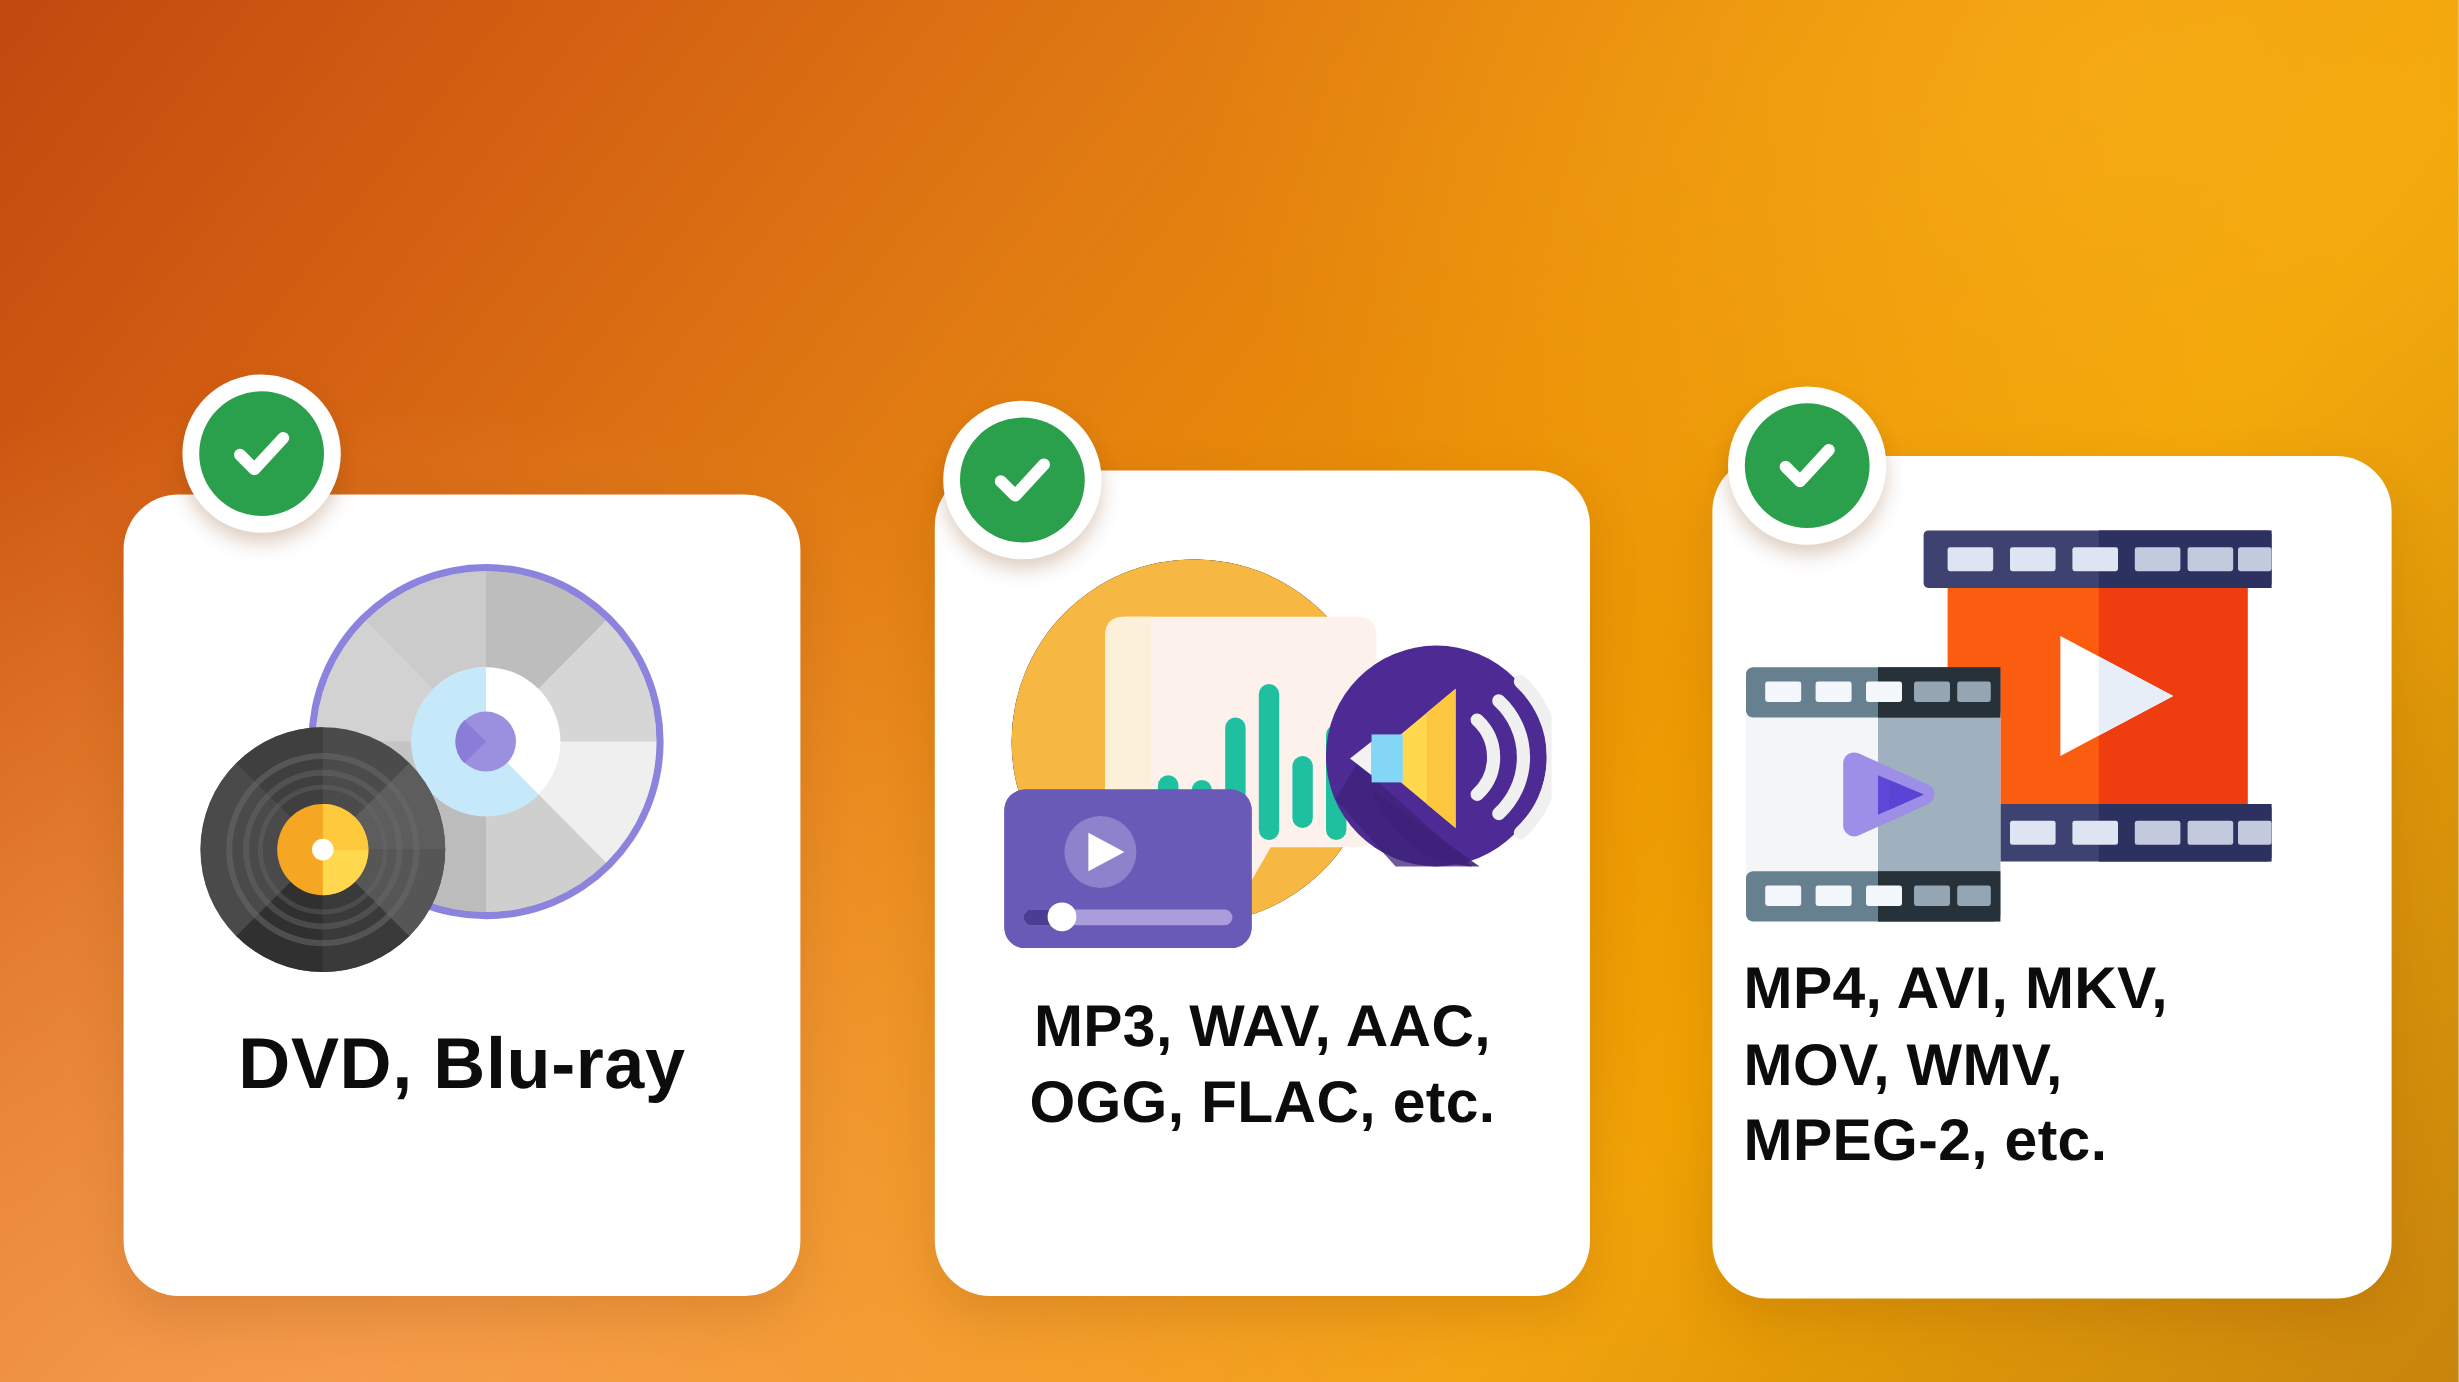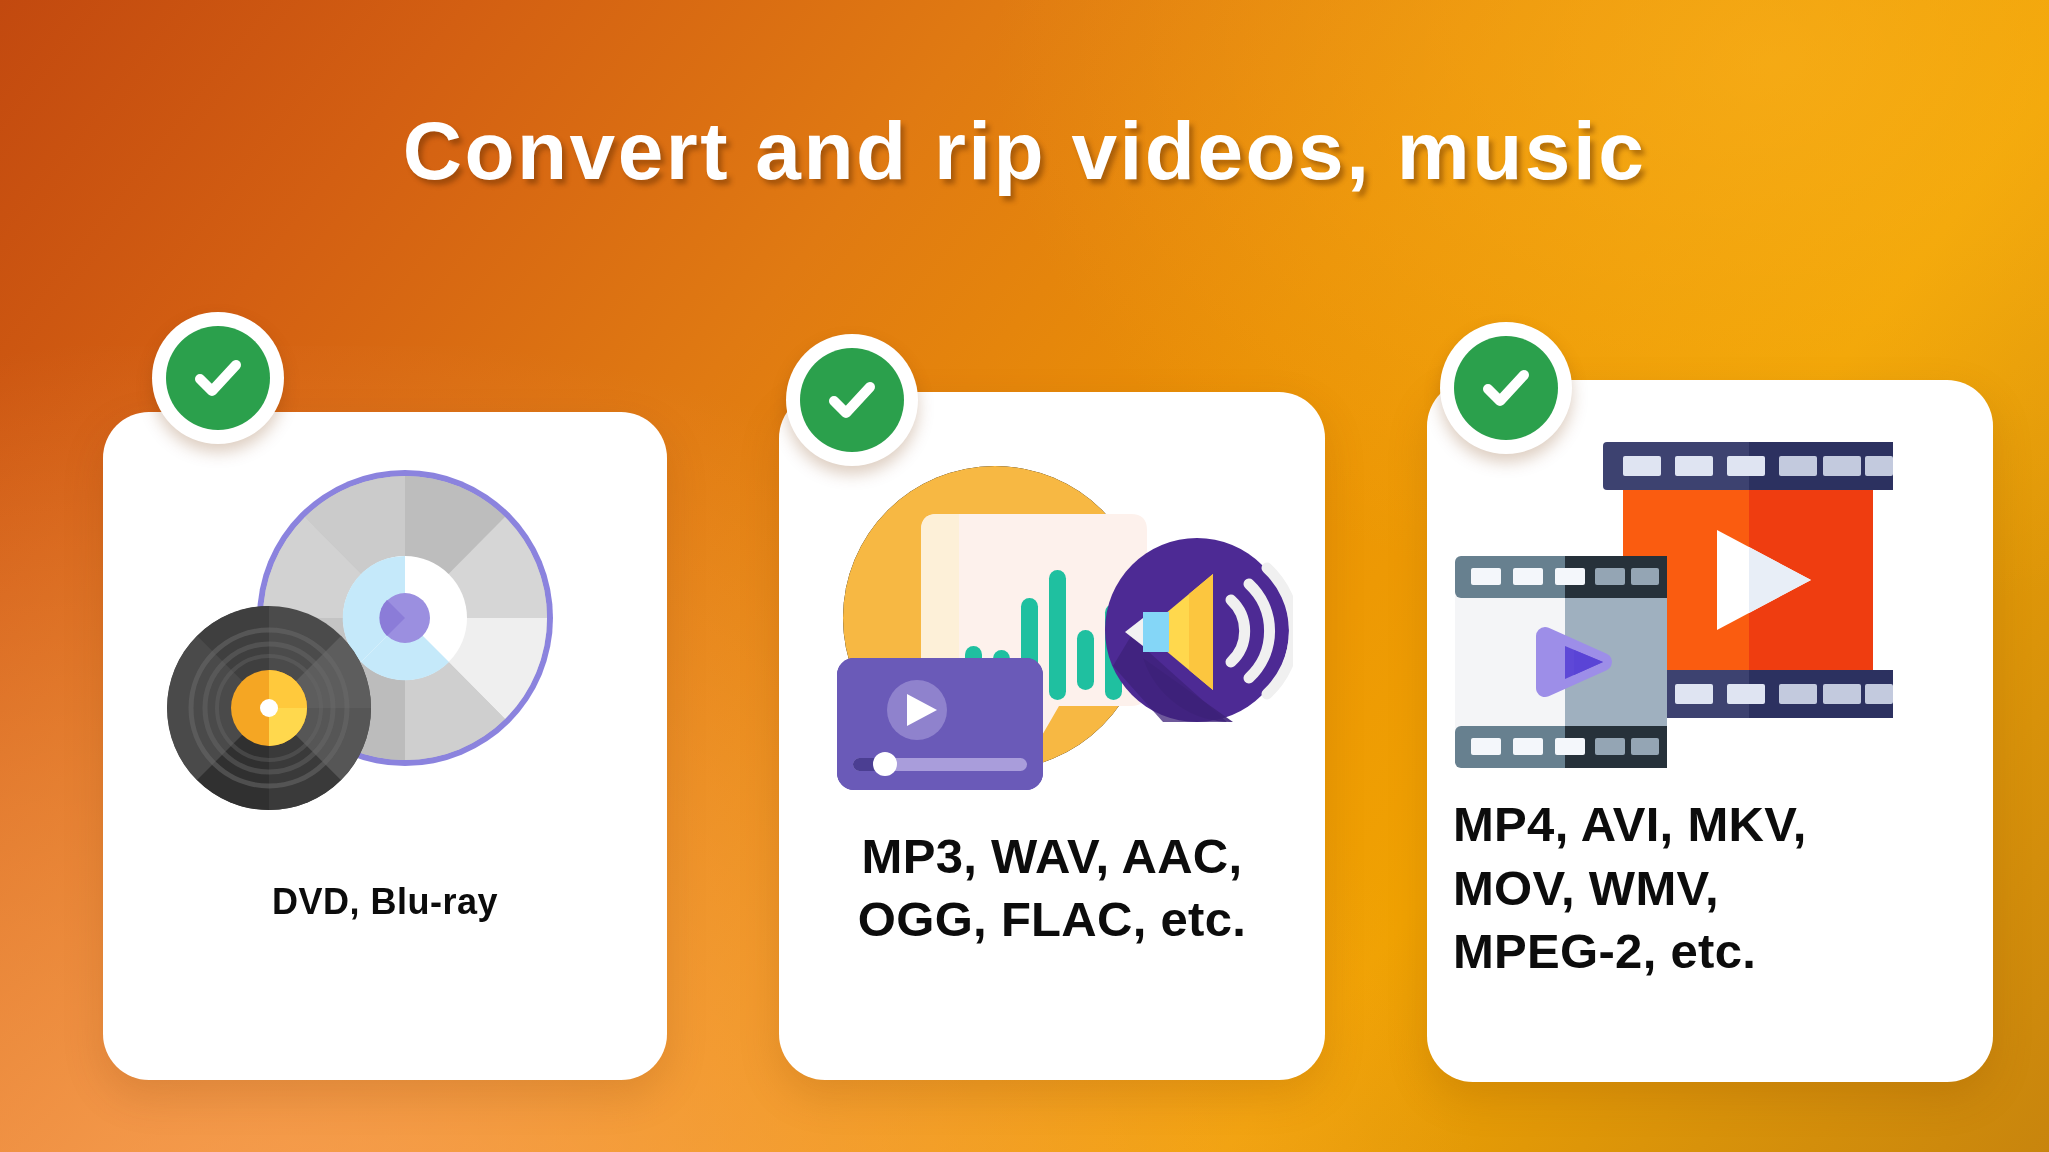--- a/index.html
+++ b/index.html
@@ -85,21 +85,21 @@
     line-height:1.30;
     text-align:center;
     padding:0 26px;
     white-space:pre-line;
   }
 
   #card-dvd   { left:103px;  top:34px;  width:564px; height:668px; }
   #card-audio { left:779px;  top:14px;  width:546px; height:688px; }
   #card-video { left:1427px; top:2px;   width:566px; height:702px; }
 
-  #card-dvd   .label { bottom:154px; font-size:36px; letter-spacing:.5px;}
+  #card-dvd   .label { bottom:154px; font-size:60px; letter-spacing:.5px;}
   #card-audio .label { bottom:128px; font-size:49px; letter-spacing:.3px;}
   #card-video .label { bottom:98px;  font-size:49px; text-align:left; letter-spacing:.3px;}
 
   
   .check{
     position:absolute;
     width:132px; height:132px;
     border-radius:50%;
     background:#ffffff;
     box-shadow:0 8px 16px rgba(120,55,0,.25);
@@ -123,21 +123,20 @@
   #art-dvd svg   { left:50px;  top:28px;  width:430px; height:400px; }
   #art-audio svg { left:34px;  top:30px;  width:480px; height:380px; }
   #art-video svg { left:-10px; top:28px;  width:580px; height:390px; }
 </style>
 </head>
 <body>
 
 <div id="stage">
 
   <h1 class="headline">
-    <span>Convert and rip videos, music</span>
   </h1>
 
   <div class="cards">
 
     <div class="card" id="card-dvd">
 
       <div class="art" id="art-dvd">
         <svg viewBox="0 0 430 400" xmlns="http://www.w3.org/2000/svg">
 
           <circle cx="252" cy="178" r="148" fill="#8b83de"></circle>

